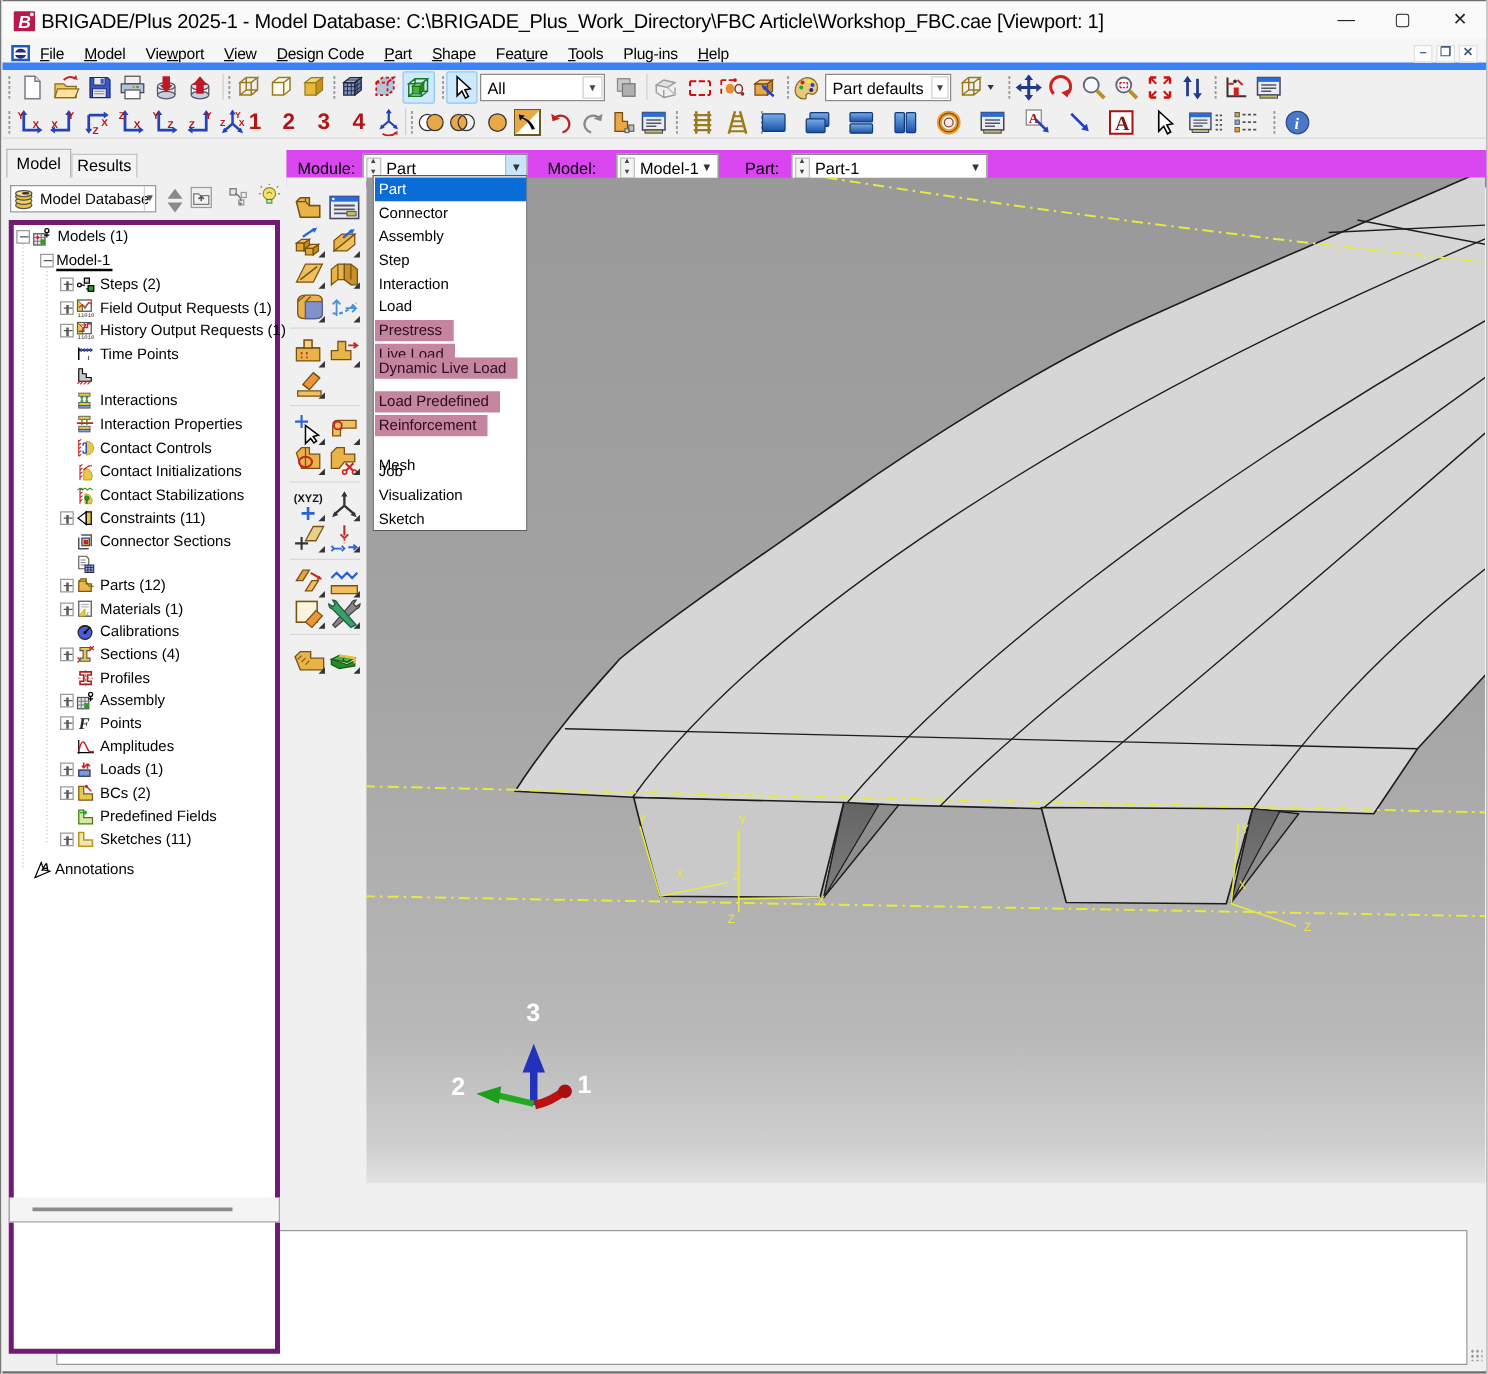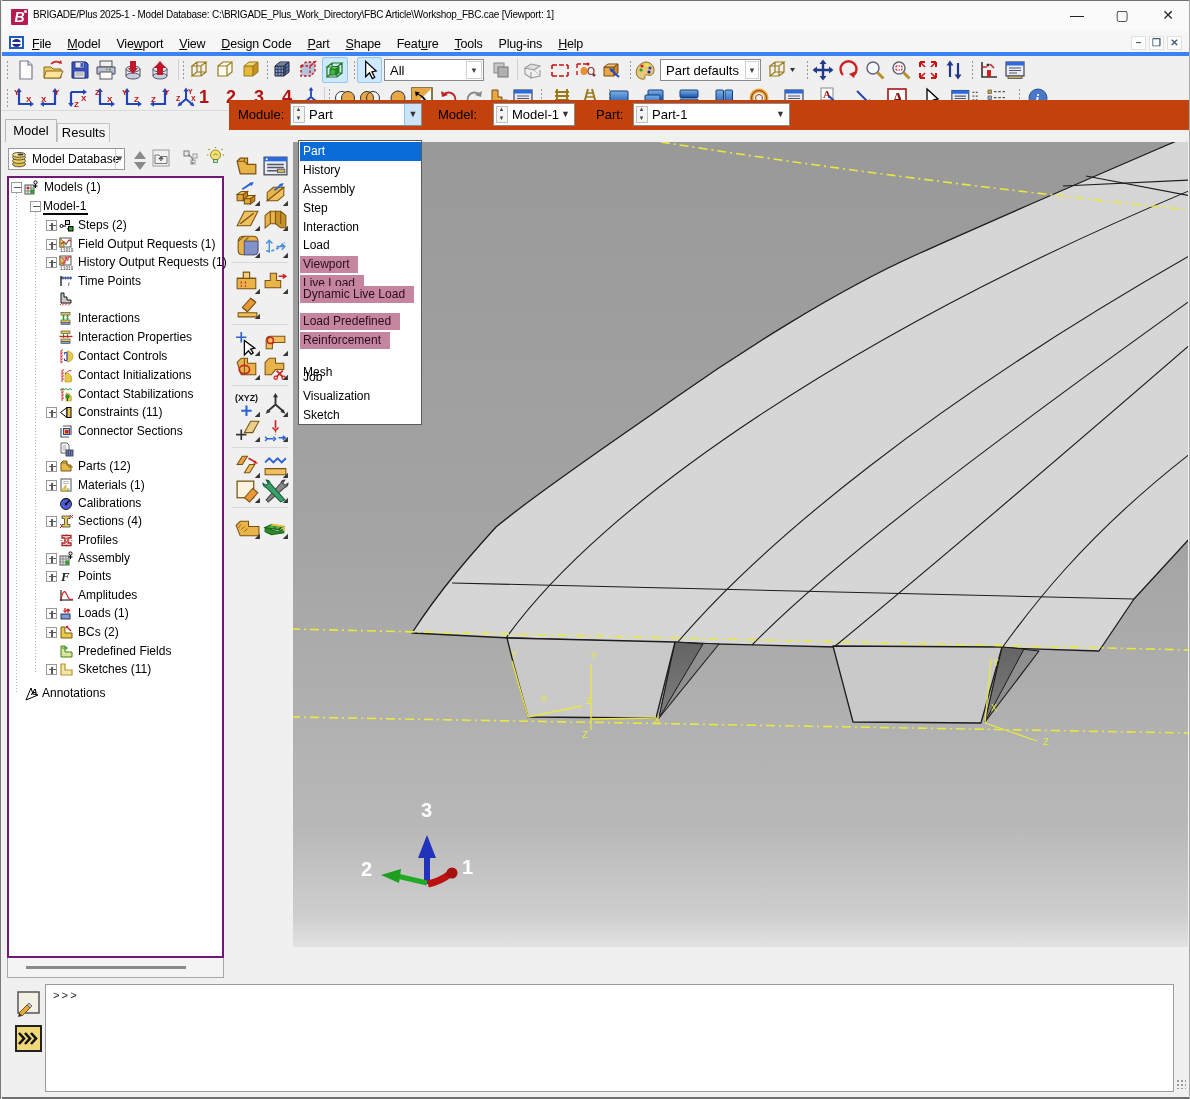--- a/index.html
+++ b/index.html
@@ -4,60 +4,60 @@
 <style>
 * { margin:0; padding:0; box-sizing:border-box; }
 html,body { width:1190px; height:1099px; overflow:hidden; }
 body { font-family:"Liberation Sans", sans-serif; background:#f0f0f0; position:relative;
   border-left:1px solid #7a7a7a; border-right:1px solid #a8a8a8; }
 
 #titlebar { position:absolute; left:1px; top:0; width:1188px; height:31px; background:#fafafa; border-top:1px solid #707070; }
 #logo { position:absolute; left:9px; top:8px; width:17px; height:16px; background:#b51b4d; border-radius:1px; }
 #logo span { position:absolute; left:3.5px; top:-0.5px; color:#fff; font-size:14px; font-weight:bold; font-style:italic; }
 #logo i { position:absolute; right:1px; top:1px; width:3px; height:3px; background:#fff; border-radius:50%; }
-#title-text { position:absolute; left:31px; top:8px; font-size:10px; letter-spacing:-0.25px; color:#000; }
+#title-text { position:absolute; left:31px; top:8px; font-size:16px; letter-spacing:-0.25px; color:#000; }
 .winbtn { position:absolute; top:6px; width:30px; height:20px; color:#222; text-align:center; font-size:14px; }
 
-#menubar { position:absolute; left:1px; top:31px; width:1188px; height:25px; background:#f6f6f6; border-bottom:4px solid #3b82f6; }
+#menubar { position:absolute; left:1px; top:31px; width:1188px; height:25px; background:#f6f6f6; border-bottom:6px solid #3b82f6; }
 #sysicon { position:absolute; left:7px; top:5px; width:15px; height:13px; border:2px solid #1d5bbf; background:#fff; }
 #sysicon b { position:absolute; left:0.5px; top:0.5px; width:9px; height:8px; border-radius:50%; background:#232882; }
 #sysicon b:after { content:""; position:absolute; left:0; top:3px; width:9px; height:2px; background:#fff; }
 #menus { position:absolute; left:22px; top:3px; }
 #menus span { display:inline-block; padding:0 8px; font-size:12.5px; letter-spacing:-0.2px; color:#000; }
 #menus u { text-decoration:underline; }
 .mdibtn { position:absolute; top:5px; width:15px; height:14px; background:#fdfdfd; border:1px solid #e0e0e0; color:#3f5e7d; font-size:10px; text-align:center; line-height:12px; font-weight:bold; }
 
 #toolbar1 { position:absolute; left:1px; top:56px; width:1188px; height:28px; }
 #toolbar2 { position:absolute; left:1px; top:84px; width:1188px; height:27px; border-bottom:1px solid #d9d9d9; }
 .grip { position:absolute; top:4px; width:3px; height:19px;
   background-image:radial-gradient(circle, #9a9a9a 1px, transparent 1px); background-size:3px 4px; }
 .tsep { position:absolute; top:3px; width:1px; height:21px; background:#d0d0d0; }
 .ti { position:absolute; top:3px; width:22px; height:22px; }
 .ti svg { width:100%; height:100%; display:block; }
 .tsel { background:#cde8ff; border:1px solid #90c8f0; border-radius:2px; }
 
-#modulebar { position:absolute; left:228px; top:100px; width:961px; height:30px; background:#c2410c; }
+#modulebar { position:absolute; left:228px; top:120px; width:961px; height:30px; background:#d946ef; }
 .mlabel { position:absolute; top:7px; font-size:13px; color:#000; }
 .mcombo { position:absolute; top:3px; height:23px; background:#fff; border:1px solid #8a8a8a; font-size:13px; }
 .mcombo .spin { position:absolute; left:2px; top:2px; width:12px; height:17px; border:1px solid #c0c0c0; background:#f4f4f4; }
 .mcombo .spin:before { content:"▲"; position:absolute; left:1.5px; top:-1px; font-size:6px; color:#444; }
 .mcombo .spin:after { content:"▼"; position:absolute; left:1.5px; top:8px; font-size:6px; color:#444; }
 .mcombo .txt { position:absolute; left:18px; top:3px; color:#000; }
 .mcombo .chev { position:absolute; right:0; top:0; width:17px; height:21px; text-align:center; color:#333; font-size:9px; line-height:21px; }
 .chevopen { background:#cce4f7; border-left:1px solid #90c8f0; }
 
 #lpanel { position:absolute; left:0; top:112px; width:228px; height:868px; background:#f0f0f0; z-index:10; }
 .tab { position:absolute; font-size:13px; text-align:center; }
 #tab-model { left:4px; top:7px; width:52px; height:23px; background:#f1f1f1; border:1px solid #b8b8b8; border-bottom:none; line-height:22px; z-index:2; }
 #tab-results { left:56px; top:11px; width:53px; height:19px; background:#f3f3f3; border:1px solid #c4c4c4; border-bottom:none; line-height:18px; }
 #dbrow { position:absolute; left:0; top:30px; width:228px; height:34px; }
 #dbcombo { position:absolute; left:7px; top:6px; width:117px; height:22px; background:#fff; border:1px solid #999; }
 #dbcombo .txt { position:absolute; left:23px; top:3px; font-size:12px; }
 #dbcombo .chev { position:absolute; right:0px; top:0px; width:9px; height:20px; border-left:1px solid #d0d0d0; color:#555; font-size:8px; line-height:20px; text-align:center; }
-#treebox { position:absolute; left:6px; top:64px; width:217px; height:782px; background:#fff; border:2px solid #701a75; }
+#treebox { position:absolute; left:6px; top:64px; width:217px; height:907px; background:#fff; border:4px solid #701a75; }
 #treescroll { position:absolute; left:6px; top:846px; width:217px; height:20px; background:#f4f4f4; border:1px solid #a8a8a8; border-top:none; }
 #treescroll i { position:absolute; left:18px; top:8px; width:160px; height:3px; background:#8a8a8a; }
 .trow { position:absolute; font-size:12px; white-space:nowrap; color:#000; }
 .pm { position:absolute; width:11px; height:11px; border:1px solid #9a9a9a; background:#fdfdfd; }
 .pm:before { content:""; position:absolute; left:2px; top:4.5px; width:7px; height:1.4px; background:#5a5a5a; }
 .pm.plus:after { content:""; position:absolute; left:4.8px; top:2px; width:1.4px; height:7px; background:#5a5a5a; }
 .ticon14 { position:absolute; width:15px; height:15px; }
 .ticon14 svg { width:100%; height:100%; display:block; }
 .rail { position:absolute; width:1px; background-image:linear-gradient(#b5b5b5 1px, transparent 1px); background-size:1px 3px; }
 
@@ -1195,26 +1195,26 @@
 <circle cx="159" cy="731" r="5.5" fill="#a80f0f"></circle>
 <text x="128" y="675" fill="#fff" font-size="20" font-weight="bold">3</text>
 <text x="68" y="734" fill="#fff" font-size="20" font-weight="bold">2</text>
 <text x="169" y="732" fill="#fff" font-size="20" font-weight="bold">1</text>
 </g>
 </svg>
 </div>
 
 <div id="dropdown">
     <div class="it sel" style="top:1.0px;">Part</div>
-    <div class="it" style="top:19.9px;">History</div>
+    <div class="it" style="top:19.9px;">Connector</div>
     <div class="it" style="top:38.7px;">Assembly</div>
     <div class="it" style="top:57.6px;">Step</div>
     <div class="it" style="top:76.5px;">Interaction</div>
     <div class="it" style="top:95.4px;">Load</div>
-    <div class="it" style="top:114.2px;"><span class="pk">Viewport</span></div>
+    <div class="it" style="top:114.2px;"><span class="pk">Prestress</span></div>
     <div class="it" style="top:133.1px;"><span class="pk">Live Load</span></div>
     <div class="it" style="top:144px;"><span class="pk">Dynamic Live Load</span></div>
     <div class="it" style="top:170.8px;"><span class="pk">Load Predefined</span></div>
     <div class="it" style="top:189.7px;"><span class="pk">Reinforcement</span></div>
     <div class="it" style="top:222px;">Mesh</div>
     <div class="it" style="top:227.4px;">Job</div>
     <div class="it" style="top:246.3px;">Visualization</div>
     <div class="it" style="top:265.2px;">Sketch</div>
   </div>
 

